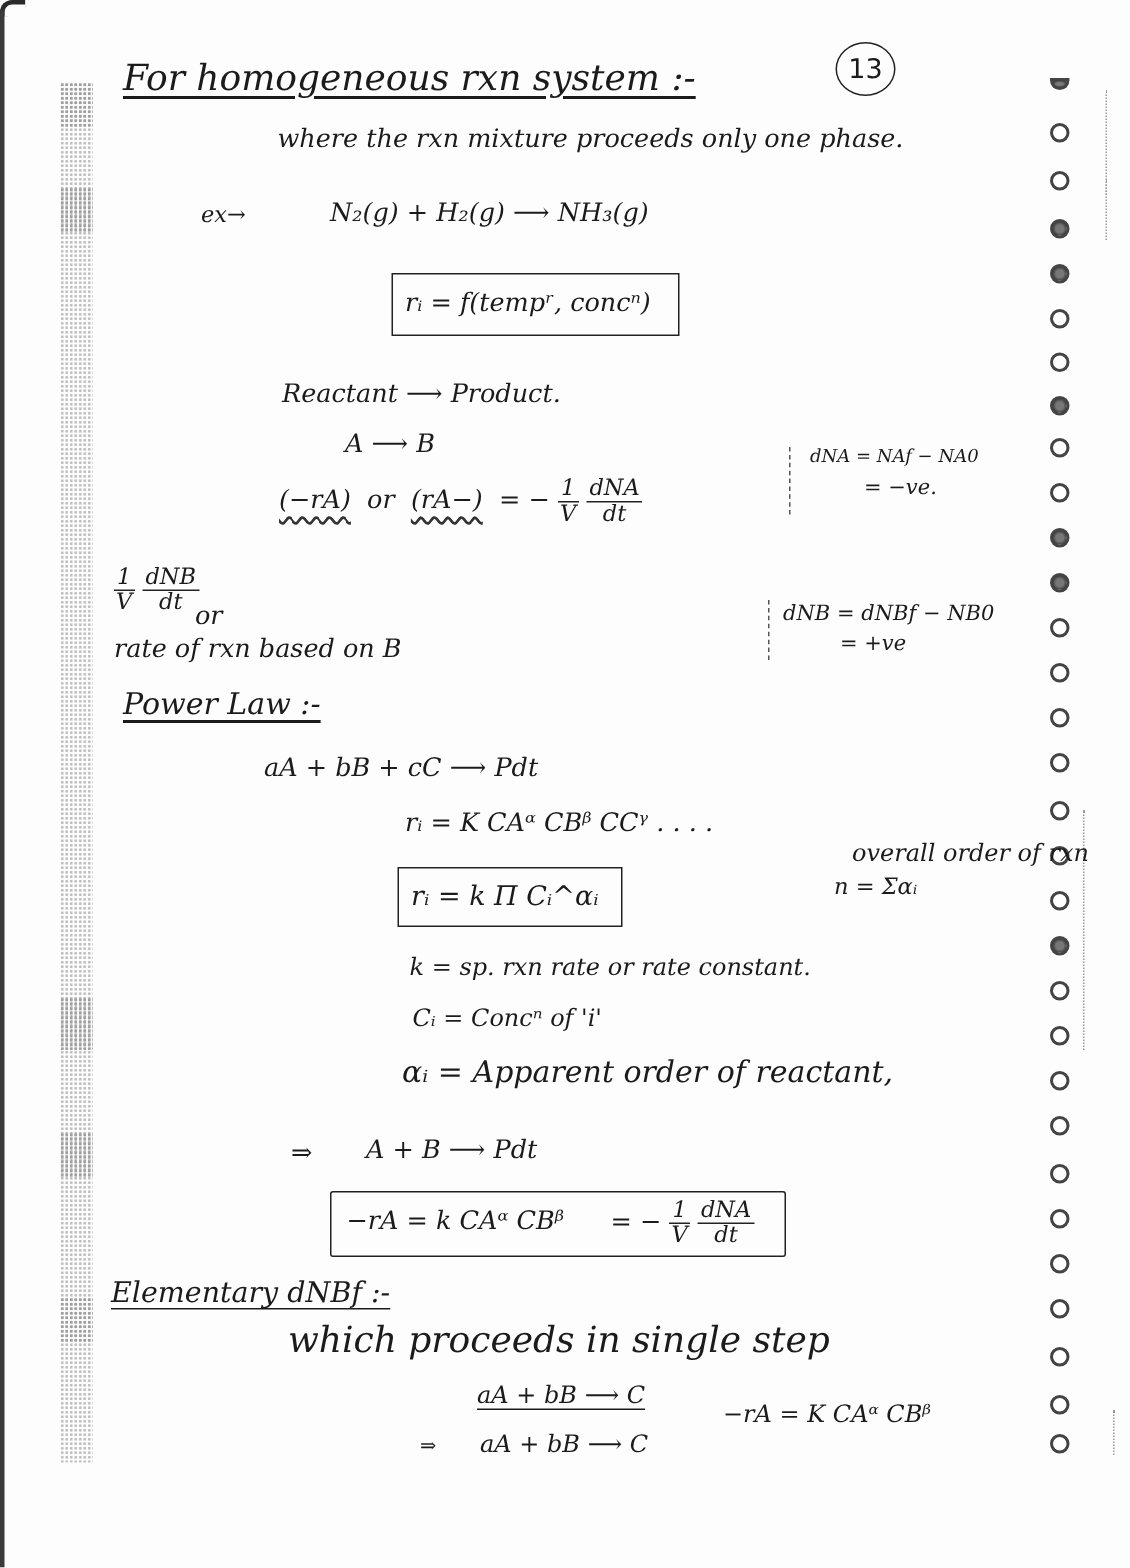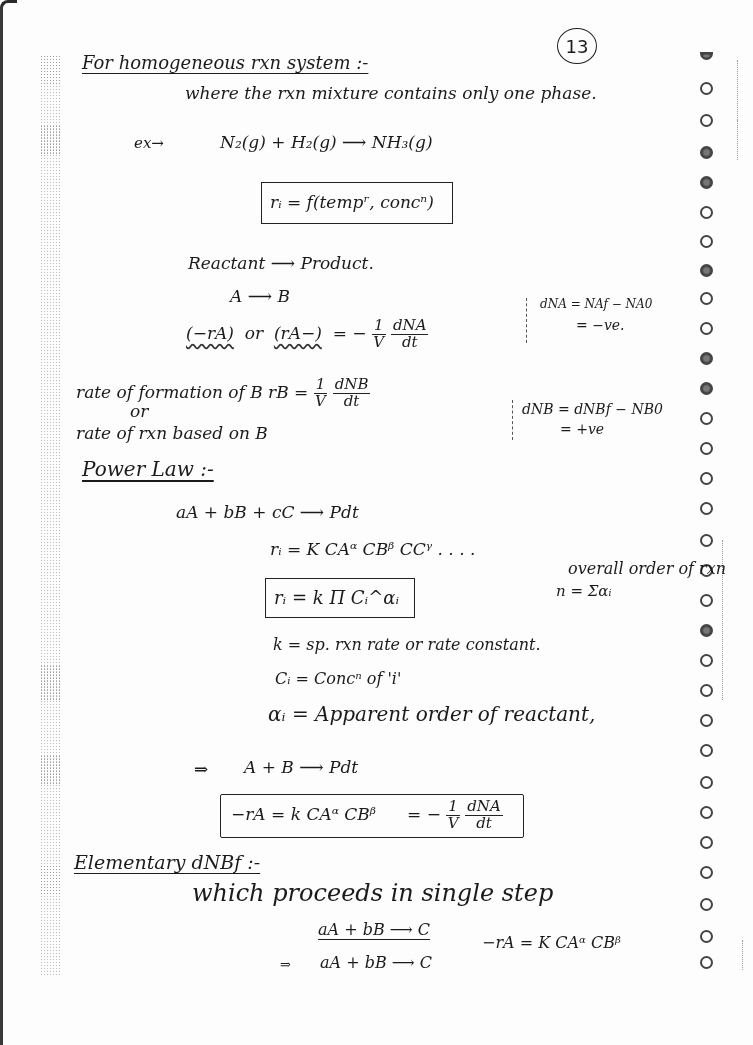--- a/index.html
+++ b/index.html
@@ -104,22 +104,22 @@
     <div class="hole" style="top:878px"></div>
     <div class="hole" style="top:904px"></div>
   </div>
   <div class="dotline" style="left:737px;top:60px;height:70px"></div>
   <div class="dotline" style="left:737px;top:120px;height:40px"></div>
   <div class="dotline" style="left:722px;top:540px;height:160px"></div>
   <div class="dotline" style="left:742px;top:940px;height:30px"></div>
 
   <div class="pageno">13</div>
 
-  <div class="t ul" style="left:82px;top:53px;font-size:18px">For homogeneous rxn system :-</div>
-  <div class="t" style="left:185px;top:84px">where the rxn mixture contains only one phase.</div>
+  <div class="t ul" style="left:82px;top:39px;font-size:24px">For homogeneous rxn system :-</div>
+  <div class="t" style="left:185px;top:84px">where the rxn mixture proceeds only one phase.</div>
   <div class="t" style="left:134px;top:135px;font-size:15px">ex→</div>
   <div class="t" style="left:220px;top:133px">N₂(g) + H₂(g) ⟶ NH₃(g)</div>
   <div class="box" style="left:261px;top:182px;width:190px;height:40px">
     <div class="t" style="left:8px;top:10px">rᵢ = f(tempʳ, concⁿ)</div>
   </div>
 
   <div class="t" style="left:188px;top:254px">Reactant ⟶ Product.</div>
   <div class="t" style="left:230px;top:287px">A ⟶ B</div>
   <div class="t" style="left:186px;top:318px">
     <span class="wavy">(−rA)</span>
@@ -128,21 +128,20 @@
     &nbsp;<span>= −</span>
     <span class="frac"><span class="num">1</span><span>V</span></span>
     <span class="frac"><span class="num">dNA</span><span>dt</span></span>
   </div>
 
   <div class="sep" style="left:526px;top:298px;height:45px"></div>
   <div class="t" style="left:540px;top:298px;font-size:12px">dNA = NAf − NA0</div>
   <div class="t" style="left:576px;top:318px;font-size:14px">= −ve.</div>
 
   <div class="t" style="left:76px;top:377px">
-    <span>rate of formation of B  rB =</span>
     <span class="frac"><span class="num">1</span><span>V</span></span>
     <span class="frac"><span class="num">dNB</span><span>dt</span></span>
   </div>
   <div class="t" style="left:130px;top:402px">or</div>
   <div class="t" style="left:76px;top:424px">rate of rxn based on B</div>
 
   <div class="sep" style="left:512px;top:400px;height:40px"></div>
   <div class="t" style="left:522px;top:402px;font-size:14px">dNB = dNBf − NB0</div>
   <div class="t" style="left:560px;top:422px;font-size:14px">= +ve</div>
 

